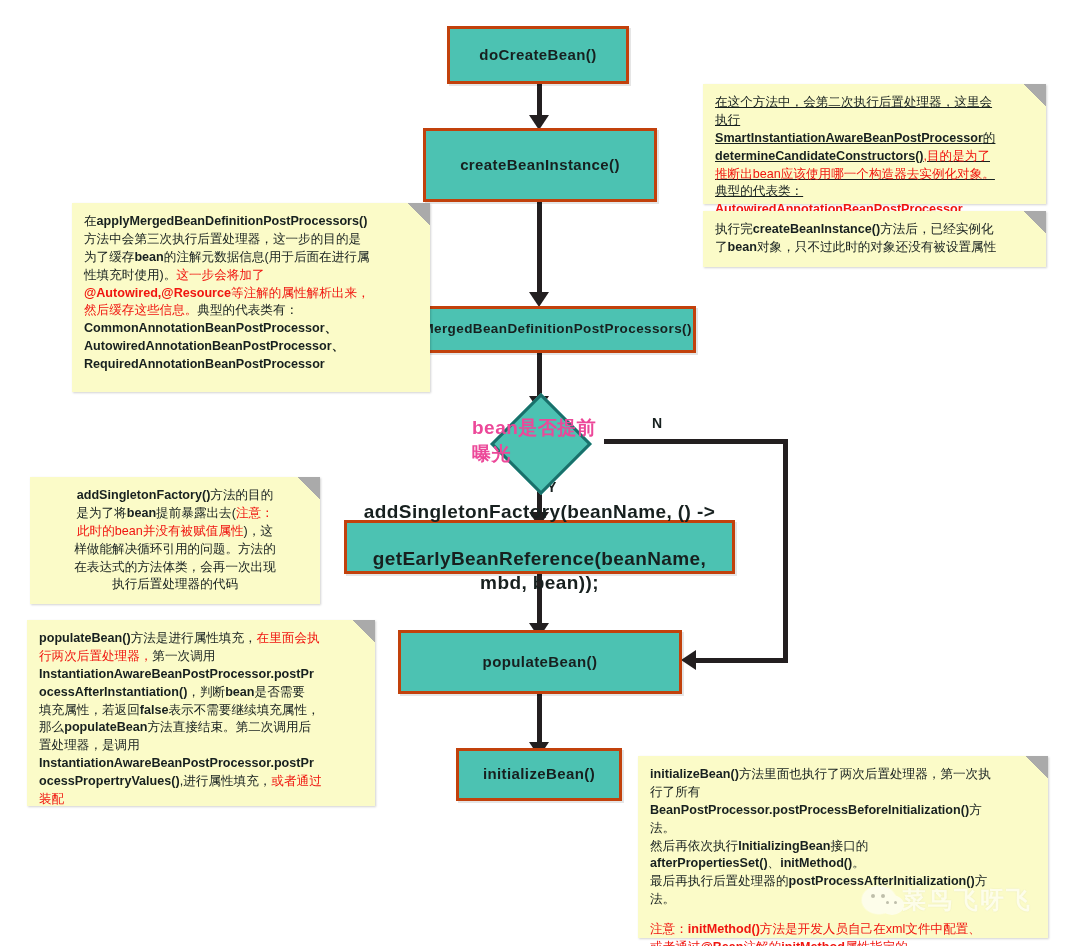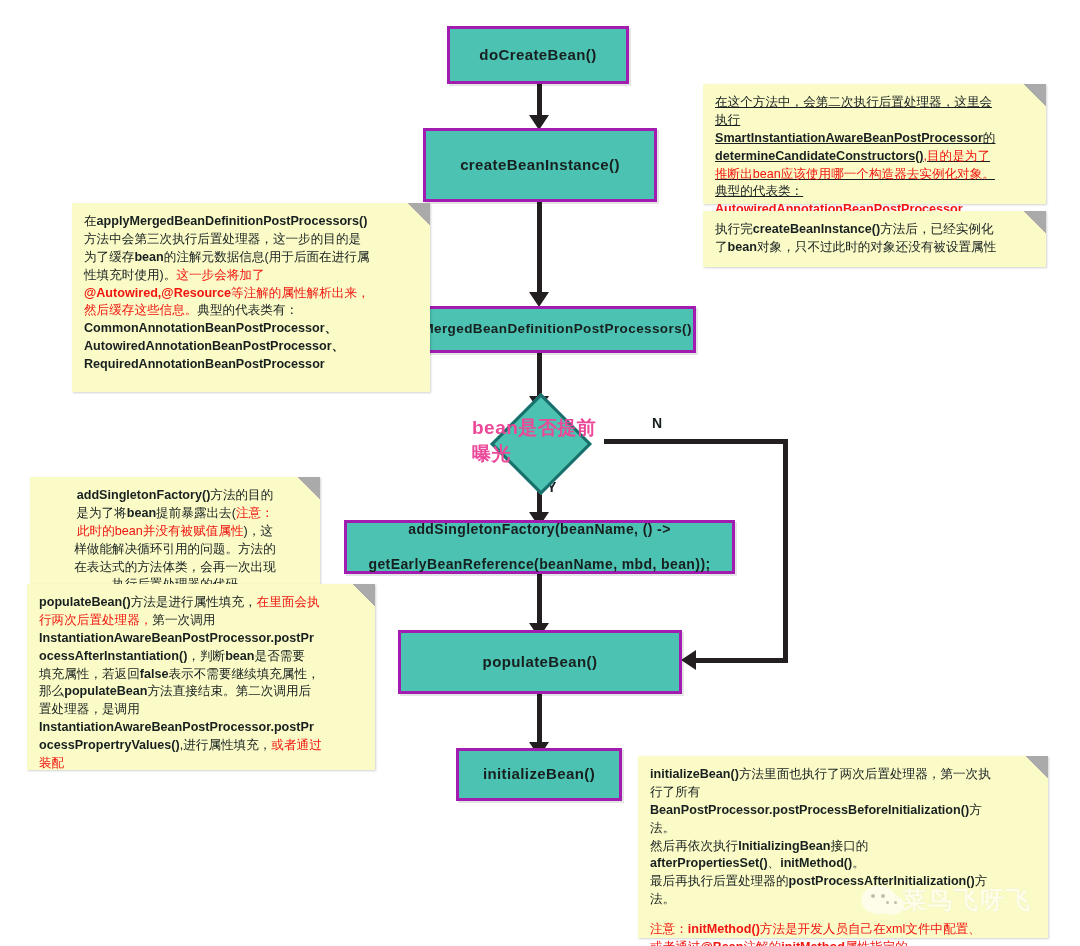--- a/index.html
+++ b/index.html
@@ -3,21 +3,21 @@
 <meta charset="utf-8">
 <style>
   html,body{margin:0;padding:0;background:#ffffff;}
   body{
     width:1080px;height:946px;position:relative;overflow:hidden;
     font-family:"Liberation Sans","DejaVu Sans",sans-serif;
   }
   
   .node{
     position:absolute;box-sizing:border-box;
-    background:#4cc2b2;border:3px solid #a21caf;
+    background:#4cc2b2;border:3px solid #c2410c;
     display:flex;align-items:center;justify-content:center;
     text-align:center;color:#17201f;font-weight:bold;
     letter-spacing:.4px;line-height:1.25;
     box-shadow:2px 2px 0 rgba(0,0,0,.10);
   }
   .node span{display:block;padding:0 6px;}
   
   .diamond{
     position:absolute;box-sizing:border-box;
   }
@@ -129,21 +129,21 @@
 </div>
 
 <div class="node" style="left:423px;top:128px;width:234px;height:74px;font-size:15px;">
   <span>createBeanInstance()</span>
 </div>
 
 <div class="node" style="left:381px;top:306px;width:315px;height:47px;font-size:13.5px;">
   <span>applyMergedBeanDefinitionPostProcessors()</span>
 </div>
 
-<div class="node" style="left:344px;top:520px;width:391px;height:54px;font-size:14px;">
+<div class="node" style="left:344px;top:520px;width:391px;height:54px;font-size:19px;">
   <span>
     <span>addSingletonFactory(beanName, () -&gt;</span><br>
     <span>getEarlyBeanReference(beanName, mbd, bean));</span>
   </span>
 </div>
 
 <div class="node" style="left:398px;top:630px;width:284px;height:64px;font-size:15px;">
   <span>populateBean()</span>
 </div>
 
@@ -189,21 +189,21 @@
 <div class="note center" style="left:30px;top:477px;width:290px;height:127px;">
   <div class="fold"></div>
   <div><b>addSingletonFactory()</b><span>方法的目的</span></div>
   <div><span>是为了将</span><b>bean</b><span>提前暴露出去(</span><span class="rd">注意：</span></div>
   <div><span class="rd">此时的bean并没有被赋值属性</span><span>)，这</span></div>
   <div>样做能解决循环引用的问题。方法的</div>
   <div>在表达式的方法体类，会再一次出现</div>
   <div>执行后置处理器的代码</div>
 </div>
 
-<div class="note" style="left:27px;top:584px;width:348px;height:186px;">
+<div class="note" style="left:27px;top:620px;width:348px;height:186px;">
   <div class="fold"></div>
   <div><b>populateBean()</b><span>方法是进行属性填充，</span><span class="rd">在里面会执</span></div>
   <div><span class="rd">行两次后置处理器，</span><span>第一次调用</span></div>
   <div><b>InstantiationAwareBeanPostProcessor.postPr</b></div>
   <div><b>ocessAfterInstantiation()</b><span>，判断</span><b>bean</b><span>是否需要</span></div>
   <div><span>填充属性，若返回</span><b>false</b><span>表示不需要继续填充属性，</span></div>
   <div><span>那么</span><b>populateBean</b><span>方法直接结束。第二次调用后</span></div>
   <div>置处理器，是调用</div>
   <div><b>InstantiationAwareBeanPostProcessor.postPr</b></div>
   <div><b>ocessPropertryValues()</b><span>,进行属性填充，</span><span class="rd">或者通过</span></div>

